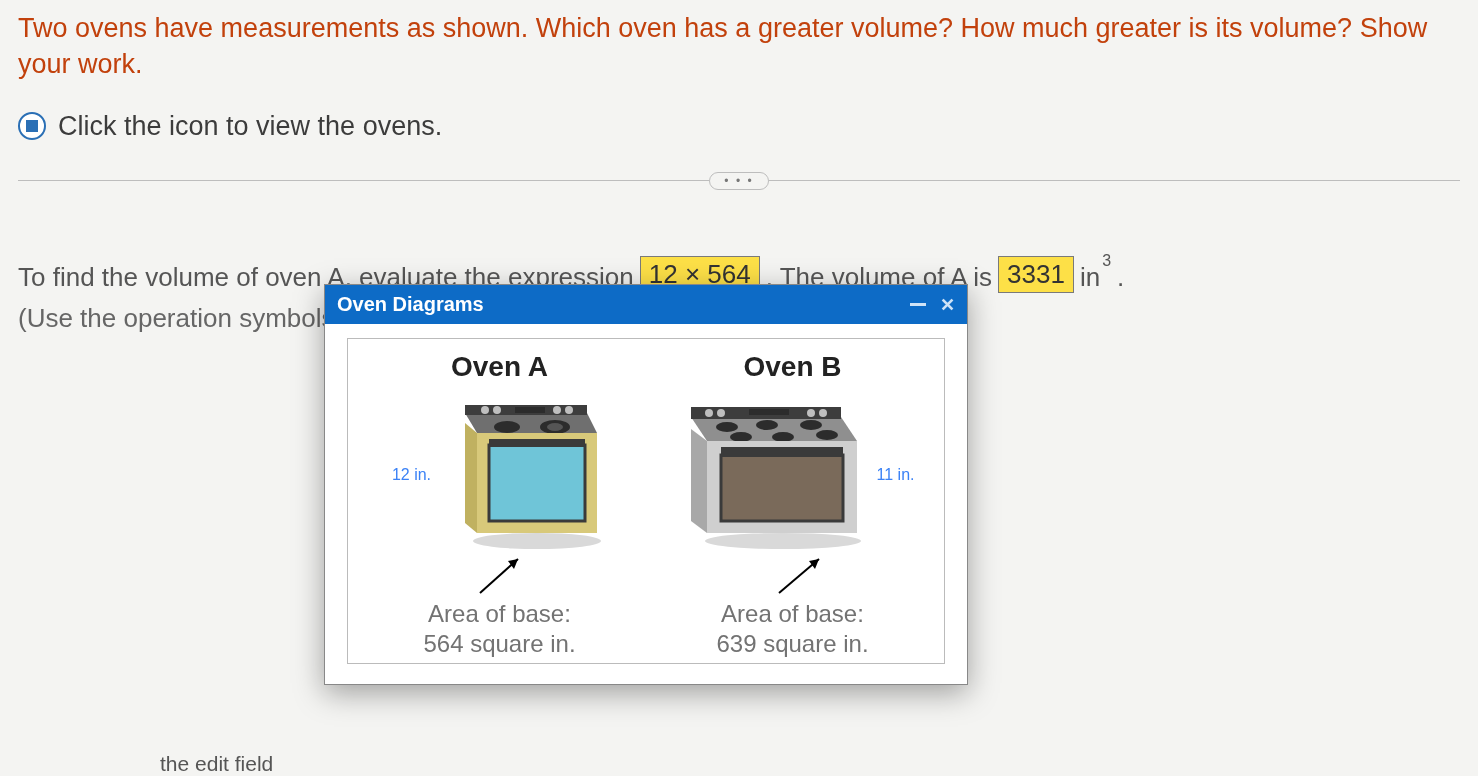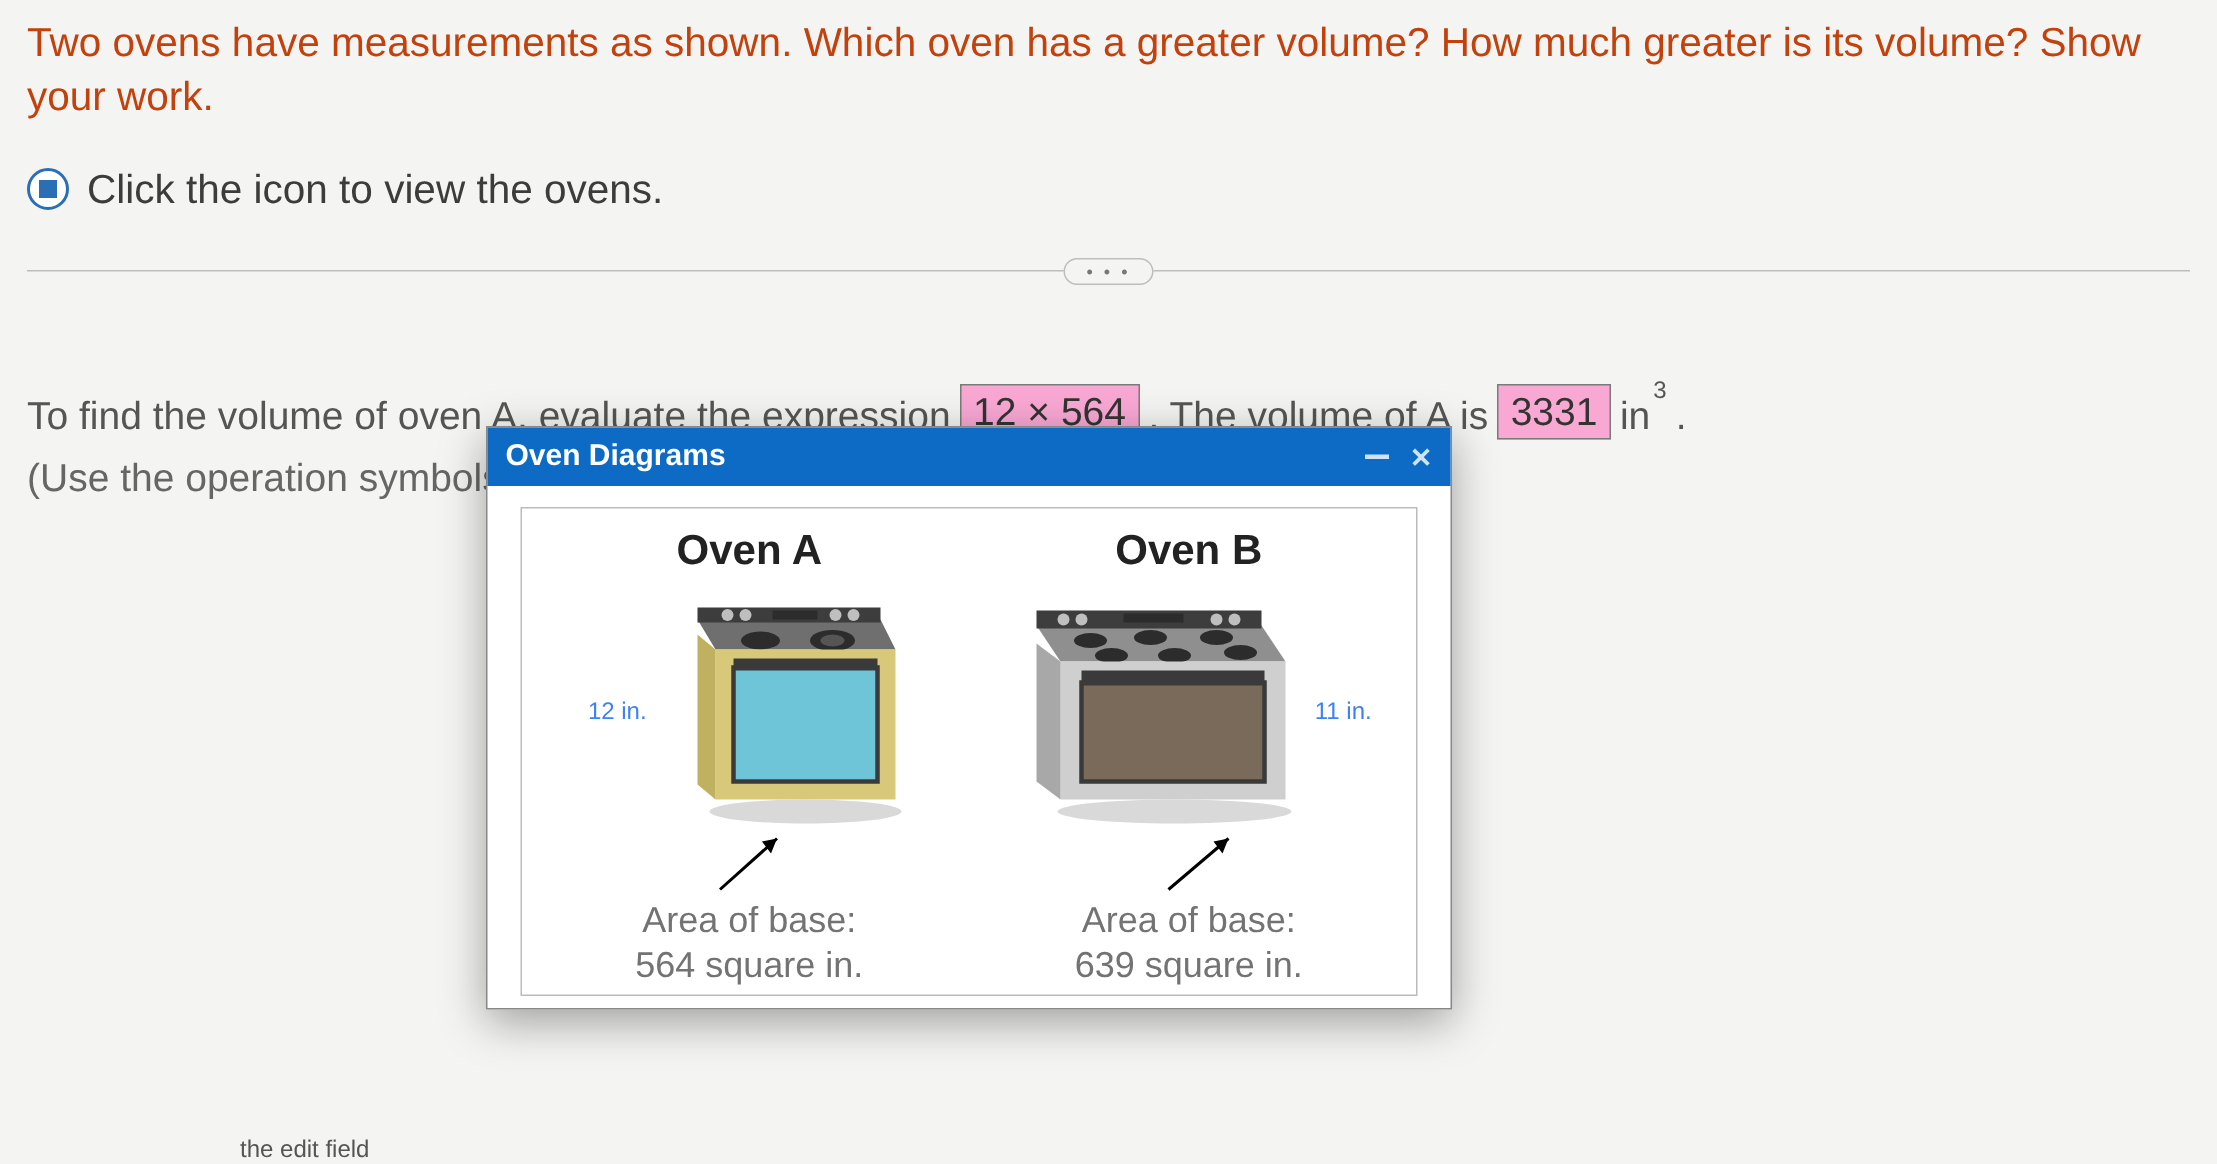--- a/index.html
+++ b/index.html
@@ -54,21 +54,21 @@
   .answer-area {
     padding: 0 18px;
     margin-top: 46px;
     font-size: 26px;
     color: #555;
     position: relative;
   }
   .line1 { display: flex; align-items: flex-end; flex-wrap: wrap; gap: 6px; }
   .expr-box, .ans-box {
     border: 1px solid #7a7a7a;
-    background: #f9a8d4;
+    background: #fde047;
     padding: 2px 8px;
     font-size: 26px;
     color: #333;
     display: inline-block;
   }
   .in3 { display: inline-flex; align-items: flex-start; }
   .sup { font-size: 16px; position: relative; top: -10px; margin-left: 2px; }
   .line2 { margin-top: 10px; color: #666; }
   .popup {
     position: absolute;
@@ -84,40 +84,40 @@
     color: #fff;
     font-size: 20px;
     font-weight: bold;
     padding: 8px 12px;
     display: flex; justify-content: space-between; align-items: center;
   }
   .win-ctrl { display: flex; gap: 14px; align-items: center; }
   .min { width: 16px; height: 3px; background: #cfe3f7; }
   .close { color: #cfe3f7; font-size: 18px; font-weight: bold; cursor: pointer; }
   .popup-body {
-    padding: 14px 22px 8px 22px;
+    padding: 14px 22px 20px 22px;
   }
   .frame {
     border: 1px solid #bbb;
     padding: 12px 10px 4px 10px;
   }
   .ovens {
     display: flex; justify-content: space-around; gap: 10px;
   }
   .oven-col { text-align: center; flex: 1; }
   .oven-name { font-size: 28px; font-weight: bold; color: #222; margin-bottom: 12px; }
   .oven-row { display: flex; align-items: center; justify-content: center; gap: 6px; }
   .dim-label { font-size: 16px; color: #3b82f6; white-space: nowrap; }
   .caption { margin-top: 4px; font-size: 24px; color: #737373; line-height: 1.25; text-align: center; }
   .arrow-svg { display: block; margin: 0 auto; }
   .footer-frag {
     position: absolute;
     left: 160px;
     bottom: 0;
-    font-size: 16px;
+    font-size: 21px;
     color: #555;
   }
 </style>
 </head>
 <body>
 
 <div class="top">
   <div class="question">Two ovens have measurements as shown. Which oven has a greater volume? How much greater is its volume? Show your work.</div>
 
   <div class="click-row">

